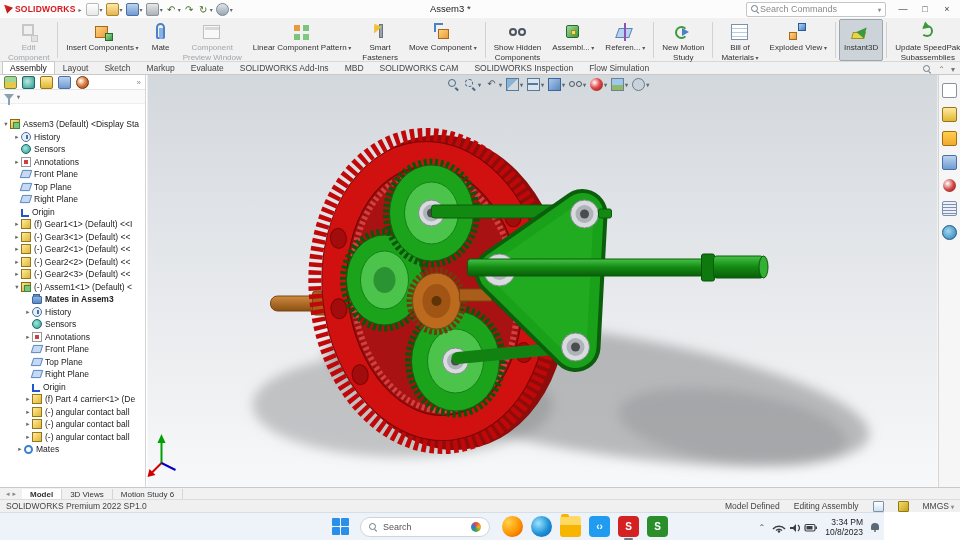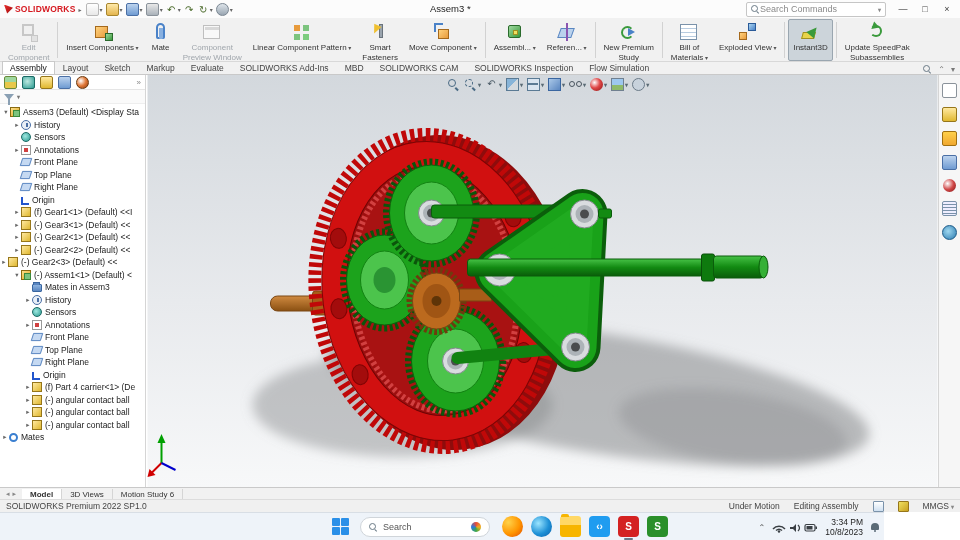--- a/index.html
+++ b/index.html
@@ -278,36 +278,43 @@
         </span>
       </div>
       <div class="rbtn">
         <span class="ric ic-move"></span>
         <span class="rlbl">
           <span class="rln">Move Component<b class="rcaret"> ▾</b></span>
         </span>
       </div>
       <span class="rsep"></span>
       <div class="rbtn">
+        <span class="ric ic-hidden"></span>
+        <span class="rlbl">
+          <span class="rln">Show Hidden</span>
+          <span class="rln">Components</span>
+        </span>
+      </div>
+      <div class="rbtn">
         <span class="ric ic-asmfeat"></span>
         <span class="rlbl">
           <span class="rln">Assembl...<b class="rcaret"> ▾</b></span>
         </span>
       </div>
       <div class="rbtn">
         <span class="ric ic-refgeo"></span>
         <span class="rlbl">
           <span class="rln">Referen...<b class="rcaret"> ▾</b></span>
         </span>
       </div>
       <span class="rsep"></span>
       <div class="rbtn">
         <span class="ric ic-motion"></span>
         <span class="rlbl">
-          <span class="rln">New Premium</span>
+          <span class="rln">New Motion</span>
           <span class="rln">Study</span>
         </span>
       </div>
       <span class="rsep"></span>
       <div class="rbtn">
         <span class="ric ic-bom"></span>
         <span class="rlbl">
           <span class="rln">Bill of</span>
           <span class="rln">Materials<b class="rcaret"> ▾</b></span>
         </span>
@@ -362,21 +369,21 @@
         <span class="mico mi-config"></span>
         <span class="mico mi-dimxpert"></span>
         <span class="mico mi-display"></span>
         <span class="mgr-more">»</span>
       </div>
     <div class="filter-row">
       <span class="funnel"></span>
       <b class="fcaret">▾</b>
     </div>
     <div class="tree-items" id="tree-items">
-        <div class="titem" style="padding-left: 2px;">
+        <div class="titem" style="padding-left: 2px; margin-top: 12px;">
           <span class="tarrow">▾</span>
           <span class="tico tic-asm"></span>
           <span class="tlabel">Assem3 (Default) &lt;Display Sta</span>
         </div>
         <div class="titem" style="padding-left: 13px;">
           <span class="tarrow">▸</span>
           <span class="tico tic-hist"></span>
           <span class="tlabel">History</span>
         </div>
         <div class="titem" style="padding-left: 13px;">
@@ -422,31 +429,31 @@
         <div class="titem" style="padding-left: 13px;">
           <span class="tarrow">▸</span>
           <span class="tico tic-part"></span>
           <span class="tlabel">(-) Gear2&lt;1&gt; (Default) &lt;&lt;</span>
         </div>
         <div class="titem" style="padding-left: 13px;">
           <span class="tarrow">▸</span>
           <span class="tico tic-part"></span>
           <span class="tlabel">(-) Gear2&lt;2&gt; (Default) &lt;&lt;</span>
         </div>
-        <div class="titem" style="">
+        <div class="titem" style="padding-left: 13px;">
           <span class="tarrow">▸</span>
           <span class="tico tic-part"></span>
           <span class="tlabel">(-) Gear2&lt;3&gt; (Default) &lt;&lt;</span>
         </div>
         <div class="titem" style="padding-left: 13px;">
           <span class="tarrow">▾</span>
           <span class="tico tic-asm"></span>
           <span class="tlabel">(-) Assem1&lt;1&gt; (Default) &lt;</span>
         </div>
-        <div class="titem" style="padding-left: 24px;">
+        <div class="titem" style="padding-left: 24px; font-weight: bold;">
           <span class="tarrow"></span>
           <span class="tico tic-folder"></span>
           <span class="tlabel">Mates in Assem3</span>
         </div>
         <div class="titem" style="padding-left: 24px;">
           <span class="tarrow">▸</span>
           <span class="tico tic-hist"></span>
           <span class="tlabel">History</span>
         </div>
         <div class="titem" style="padding-left: 24px;">
@@ -492,21 +499,21 @@
         <div class="titem" style="padding-left: 24px;">
           <span class="tarrow">▸</span>
           <span class="tico tic-part"></span>
           <span class="tlabel">(-) angular contact ball</span>
         </div>
         <div class="titem" style="padding-left: 24px;">
           <span class="tarrow">▸</span>
           <span class="tico tic-part"></span>
           <span class="tlabel">(-) angular contact ball</span>
         </div>
-        <div class="titem" style="padding-left: 1px;">
+        <div class="titem" style="padding-left: 16px;">
           <span class="tarrow">▸</span>
           <span class="tico tic-mates"></span>
           <span class="tlabel">Mates</span>
         </div>
       </div>
   </div>
 
   <div class="viewport">
     <svg width="791" height="412" viewBox="0 0 790 412">
       <defs>
@@ -692,21 +699,21 @@
     <span id="doc-tabs-list" style="display:flex;">
         <span class="dtab active">Model</span>
         <span class="dtab">3D Views</span>
         <span class="dtab">Motion Study 6</span>
       </span>
   </div>
 
   <div class="statusbar">
     <span>SOLIDWORKS Premium 2022 SP1.0</span>
     <span class="sb-right">
-      <span>Under Motion</span>
+      <span>Model Defined</span>
       <span>Editing Assembly</span>
       <span class="sb-mini doc"></span>
       <span class="sb-mini pen"></span>
       <span class="sb-units">
         <span>MMGS</span>
         <b class="sb-caret">▾</b>
       </span>
     </span>
   </div>
 

